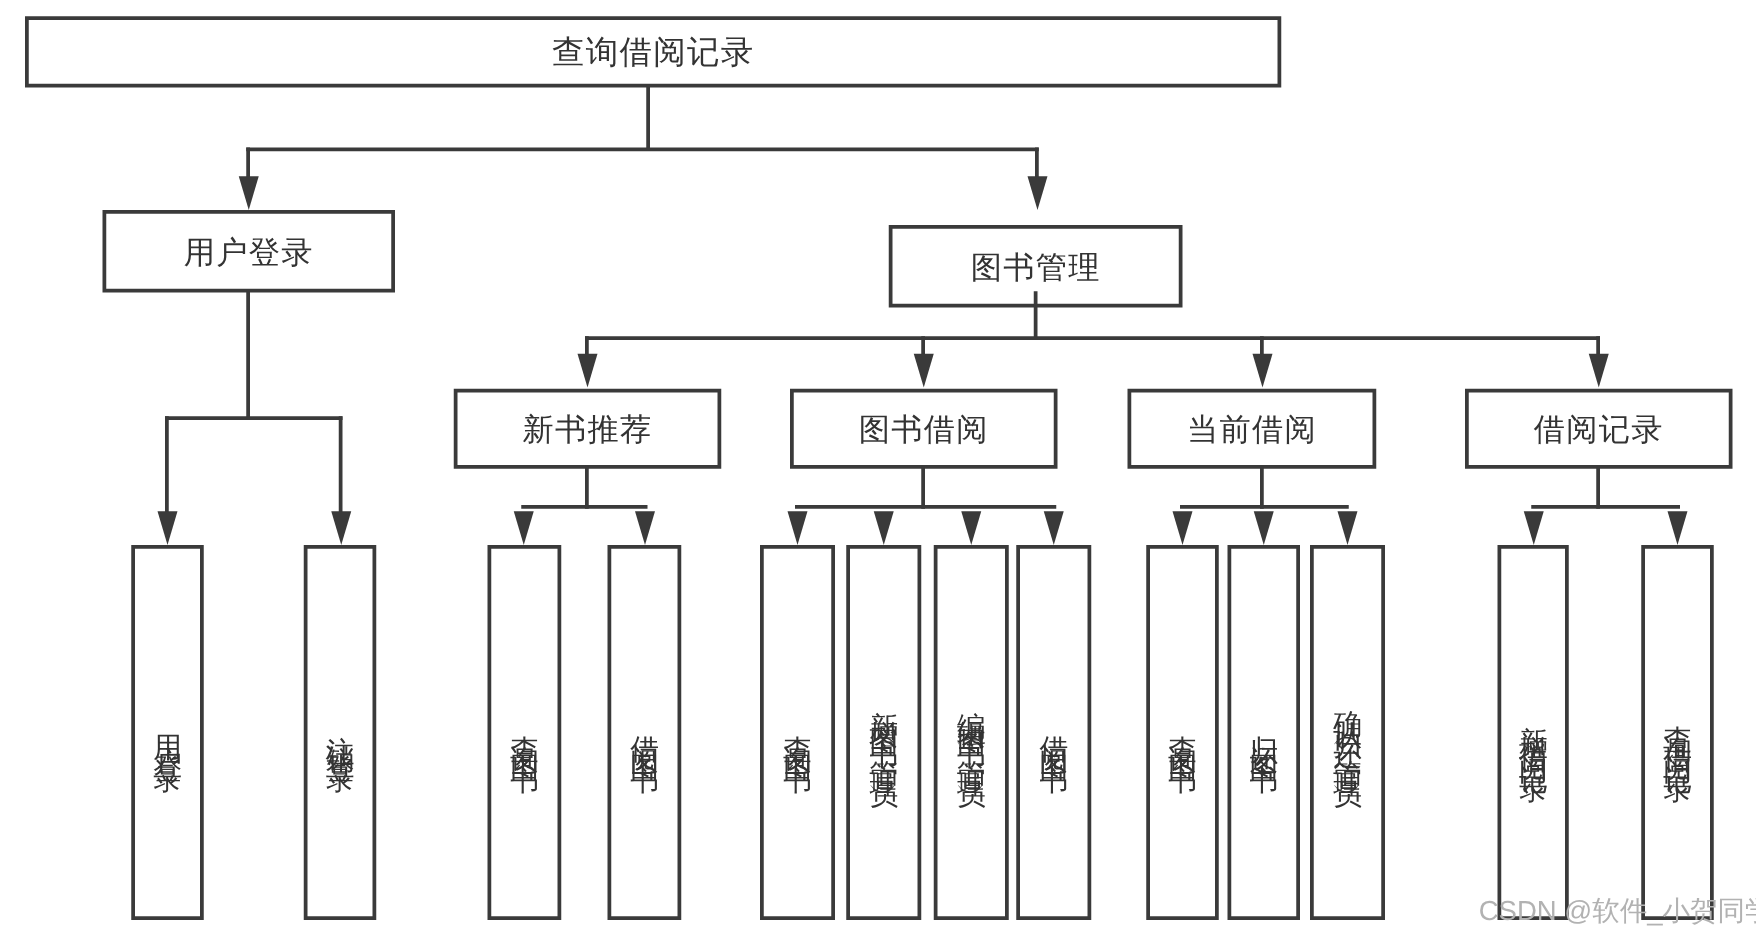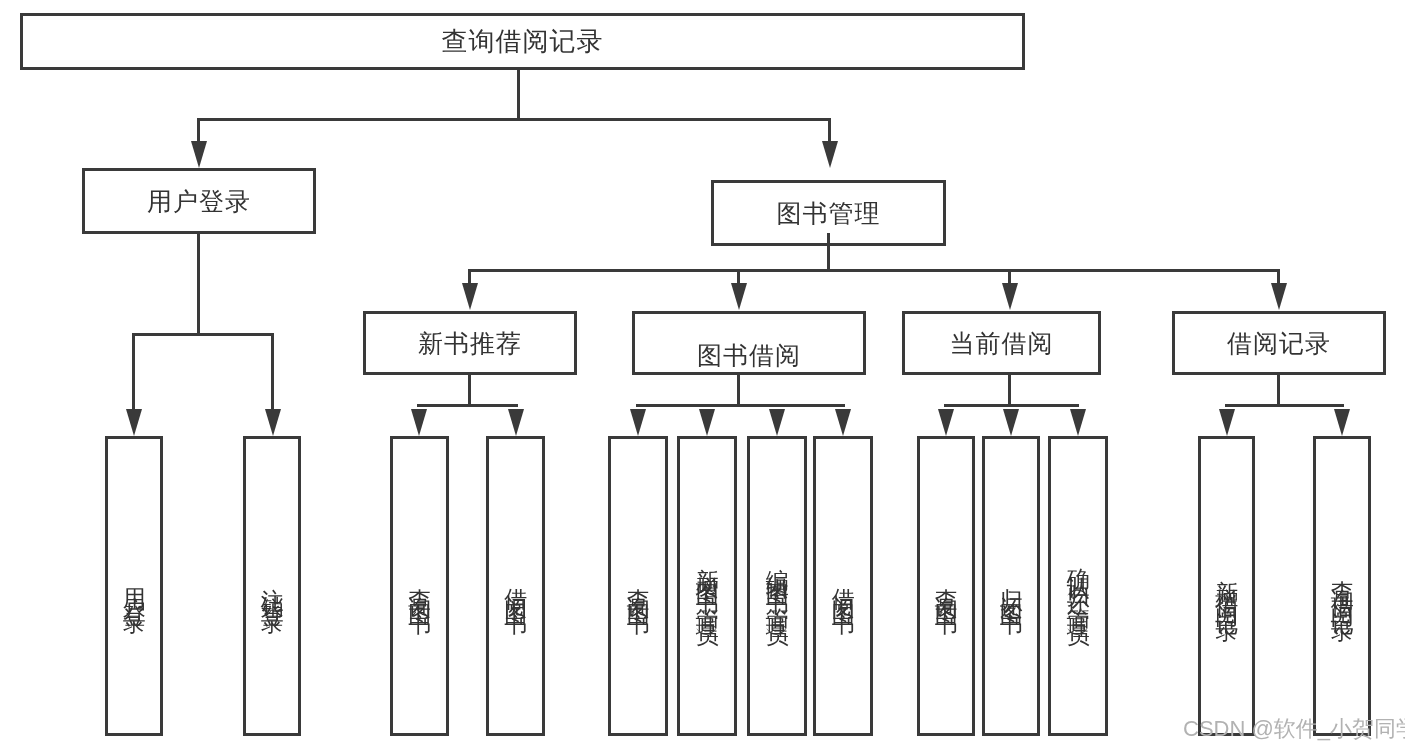--- a/index.html
+++ b/index.html
@@ -110,21 +110,21 @@
   <div class="line" style="left:1008px; top:269px; width:3px; height:17px;"></div>
   <div class="line" style="left:1277px; top:269px; width:3px; height:17px;"></div>
   <div class="arrow" style="left:462px; top:283px;"></div>
   <div class="arrow" style="left:731px; top:283px;"></div>
   <div class="arrow" style="left:1002px; top:283px;"></div>
   <div class="arrow" style="left:1271px; top:283px;"></div>
 
   <div class="box" style="left:363px; top:311px; width:214px; height:64px;">
     <span class="hlabel">新书推荐</span>
   </div>
-  <div class="box" style="left:632px; top:311px; width:234px; height:64px;align-items:flex-end;">
+  <div class="box" style="left:632px; top:311px; width:214px; height:64px;">
     <span class="hlabel">图书借阅</span>
   </div>
   <div class="box" style="left:902px; top:311px; width:199px; height:64px;">
     <span class="hlabel">当前借阅</span>
   </div>
   <div class="box" style="left:1172px; top:311px; width:214px; height:64px;">
     <span class="hlabel">借阅记录</span>
   </div>
 
   <div class="line" style="left:468px; top:373px; width:3px; height:34px;"></div>

